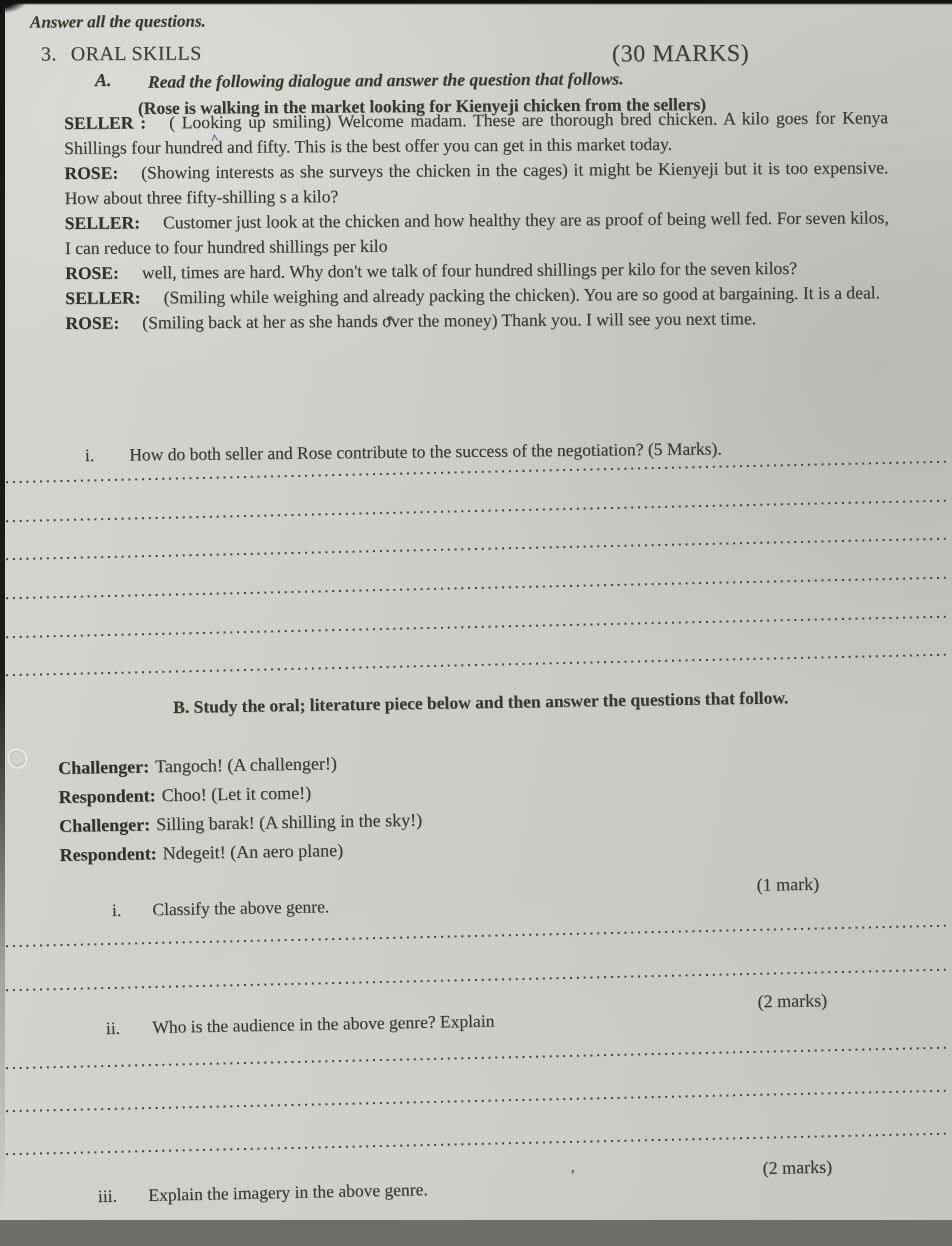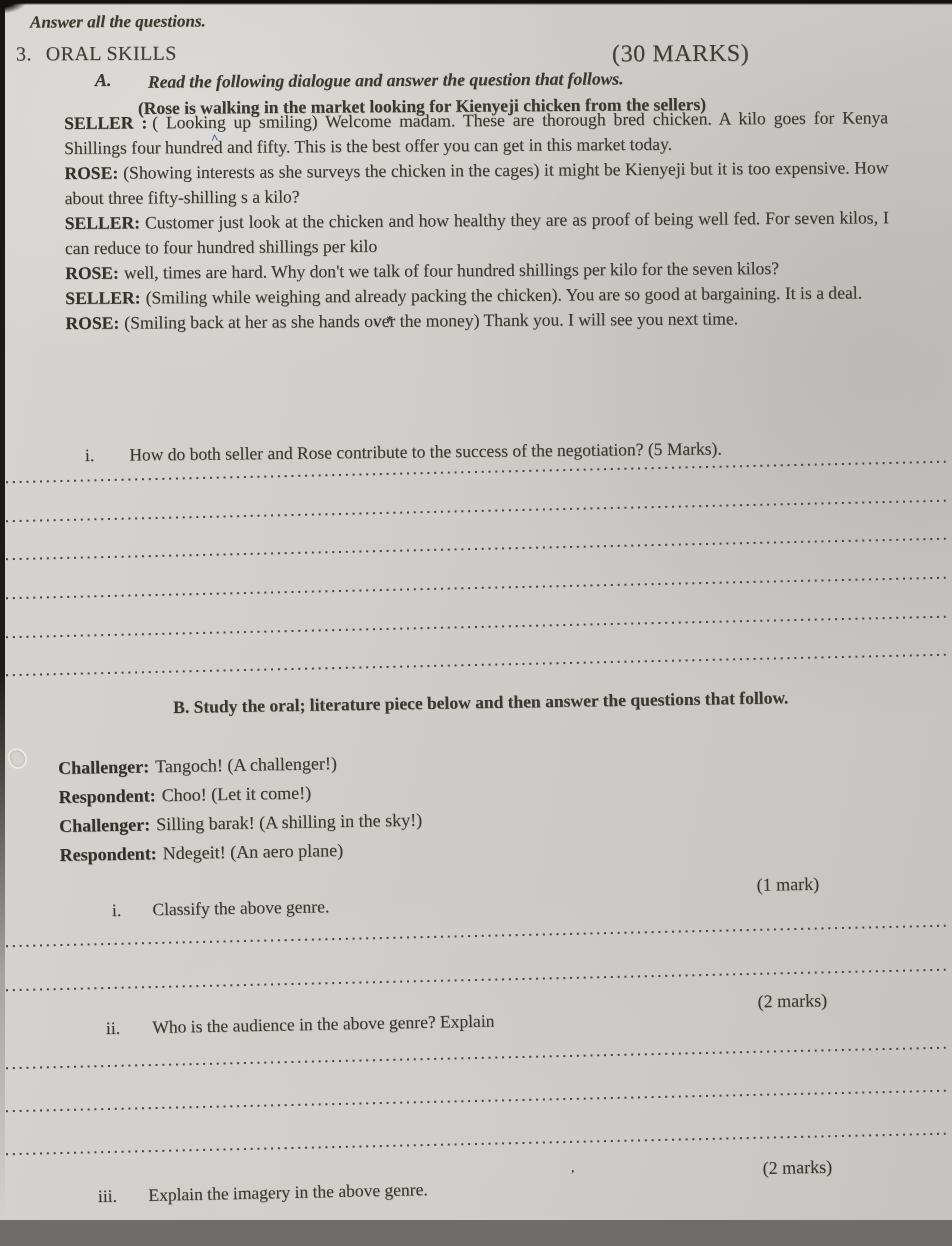--- a/index.html
+++ b/index.html
@@ -27,21 +27,21 @@
   .abs{position:absolute;}
   .instruction{font-weight:700;font-style:italic;font-size:17px;transform:rotate(-0.4deg);}
   .sec-head{font-size:20px;letter-spacing:0.4px;transform:rotate(-0.3deg);color:#403e37;}
   .sec-head .num{margin-right:14px;}
   .total-marks{font-size:24px;letter-spacing:0.6px;transform:rotate(-0.3deg);color:#403e37;}
   .a-label{font-weight:700;font-style:italic;font-size:18px;transform:rotate(-0.4deg);}
   .a-heading{font-weight:700;font-style:italic;font-size:17.5px;transform:rotate(-0.4deg);}
   .stage-note{font-weight:700;font-size:17.5px;transform:rotate(-0.4deg);}
   .dialogue{width:824px;font-size:17.6px;line-height:25px;transform:rotate(-0.4deg);transform-origin:0 0;}
   .dialogue p{margin:0;text-align:justify;}
-  .dialogue b{color:#333129;padding-right:5px;}
+  .dialogue b{color:#333129;padding-right:23px;}
   .pen-caret{font-size:13px;font-weight:700;color:#3c4c97;text-shadow:none;transform:rotate(-4deg);}
   .ink-mark{font-size:13px;font-weight:700;color:#3a3a42;letter-spacing:3px;}
   .stray-comma{font-size:14px;color:#46443f;}
   .q-row{transform-origin:0 50%;font-size:17.5px;}
   .q-row .qnum{display:inline-block;}
   .q-row .qtext{display:inline-block;}
   .q-row .marks{position:absolute;top:-14px;font-size:18px;white-space:nowrap;}
   
   .lines{position:absolute;left:5px;width:941px;}
   .dotline{height:4px;background-image:radial-gradient(circle at 2px 2px,#45433e 1.15px,rgba(0,0,0,0) 1.5px);
@@ -58,21 +58,21 @@
 <body>
 
 <div class="page">
 
   <div class="edge-top"></div>
   <div class="edge-left"></div>
   <div class="corner-blob"></div>
   <div class="blemish"></div>
 
   <div class="abs instruction" style="left:30px;top:12px;">Answer all the questions.</div>
-  <div class="abs sec-head" style="left:16px;top:42px;">
+  <div class="abs sec-head" style="left:41px;top:42px;">
     <span class="num">3.</span><span>ORAL SKILLS</span>
   </div>
   <div class="abs total-marks" style="left:612px;top:40px;">(30 MARKS)</div>
 
   <div class="abs a-label" style="left:95px;top:70px;">A.</div>
   <div class="abs a-heading" style="left:148px;top:70px;">Read the following dialogue and answer the question that follows.</div>
   <div class="abs stage-note" style="left:138px;top:96px;">(Rose is walking in the market looking for Kienyeji chicken from the sellers)</div>
 
   <div class="abs dialogue" style="left:64px;top:111px;">
     <p><b>SELLER :</b><span>( Looking up smiling) Welcome madam. These are thorough bred chicken. A kilo goes for Kenya Shillings four hundred and fifty. This is the best offer you can get in this market today.</span></p>

